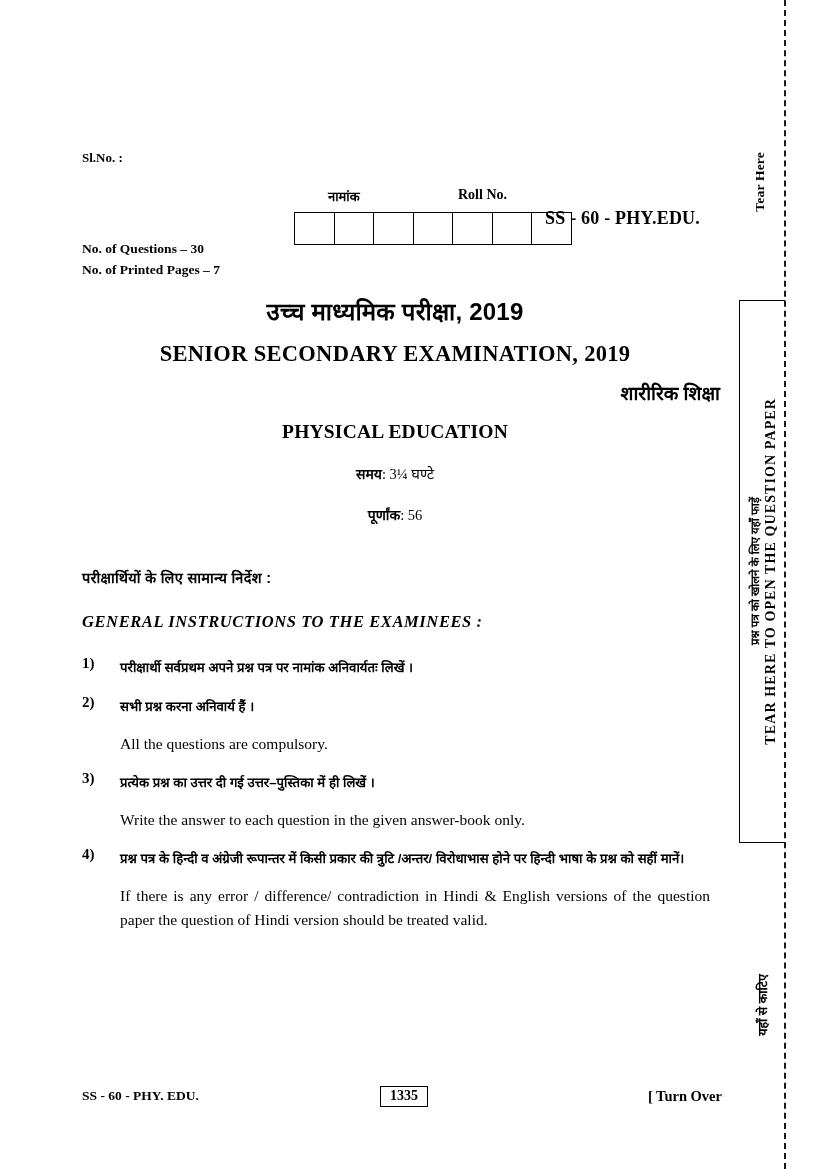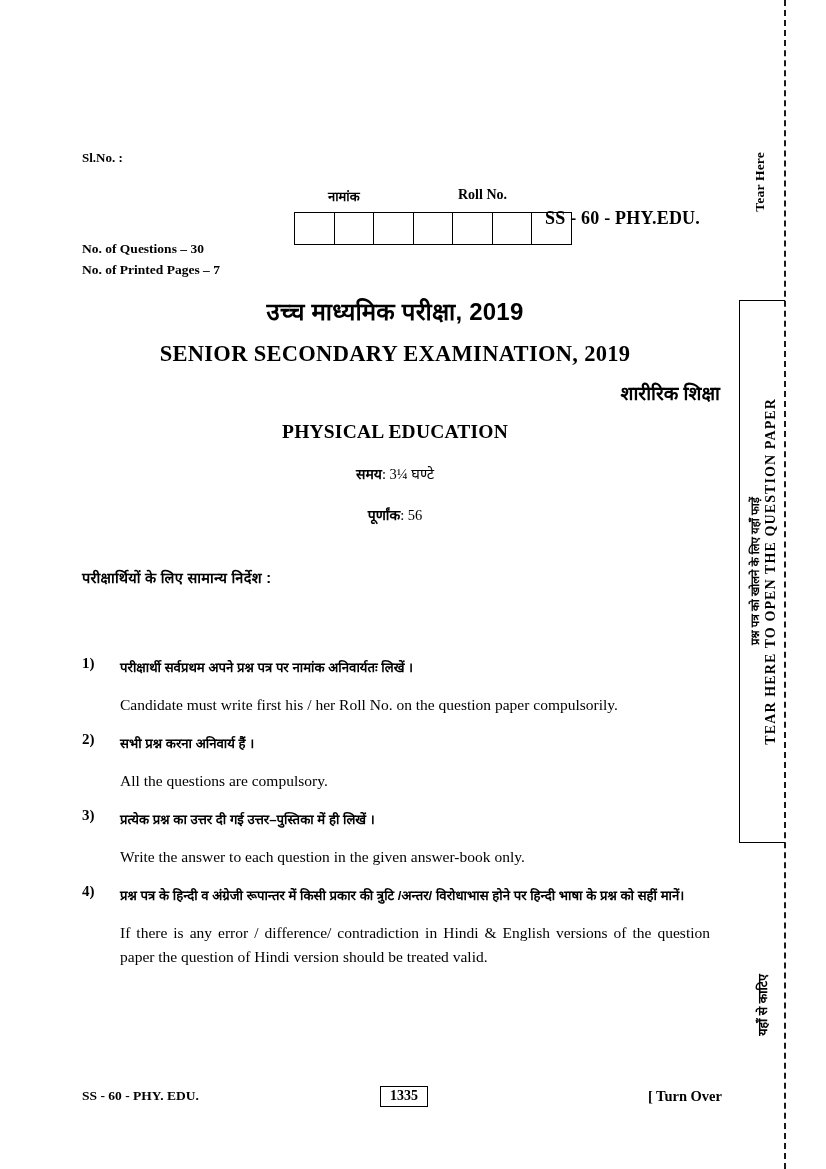--- a/index.html
+++ b/index.html
@@ -310,26 +310,26 @@
     <div class="t-eng-sub">PHYSICAL EDUCATION</div>
     <div class="t-time">
       <b>समय</b><span>: 3¼ घण्टे</span>
     </div>
     <div class="t-marks">
       <b>पूर्णांक</b><span>: 56</span>
     </div>
   </div>
 
   <div class="instr-head-hi">परीक्षार्थियों के लिए सामान्य निर्देश :</div>
+  <div class="instr-head-en">GENERAL INSTRUCTIONS TO THE EXAMINEES :</div>
 
   <div class="instr-list">
     <div class="instr-item">
       <span class="instr-num">1)</span>
       <div class="instr-hi">परीक्षार्थी सर्वप्रथम अपने प्रश्न पत्र पर नामांक अनिवार्यतः लिखें ।</div>
-      <div class="instr-en">Candidate must write first his / her Roll No. on the question paper compulsorily.</div>
     </div>
     <div class="instr-item">
       <span class="instr-num">2)</span>
       <div class="instr-hi">सभी प्रश्न करना अनिवार्य हैं ।</div>
       <div class="instr-en">All the questions are compulsory.</div>
     </div>
     <div class="instr-item">
       <span class="instr-num">3)</span>
       <div class="instr-hi">प्रत्येक प्रश्न का उत्तर दी गई उत्तर–पुस्तिका में ही लिखें ।</div>
       <div class="instr-en">Write the answer to each question in the given answer-book only.</div>

